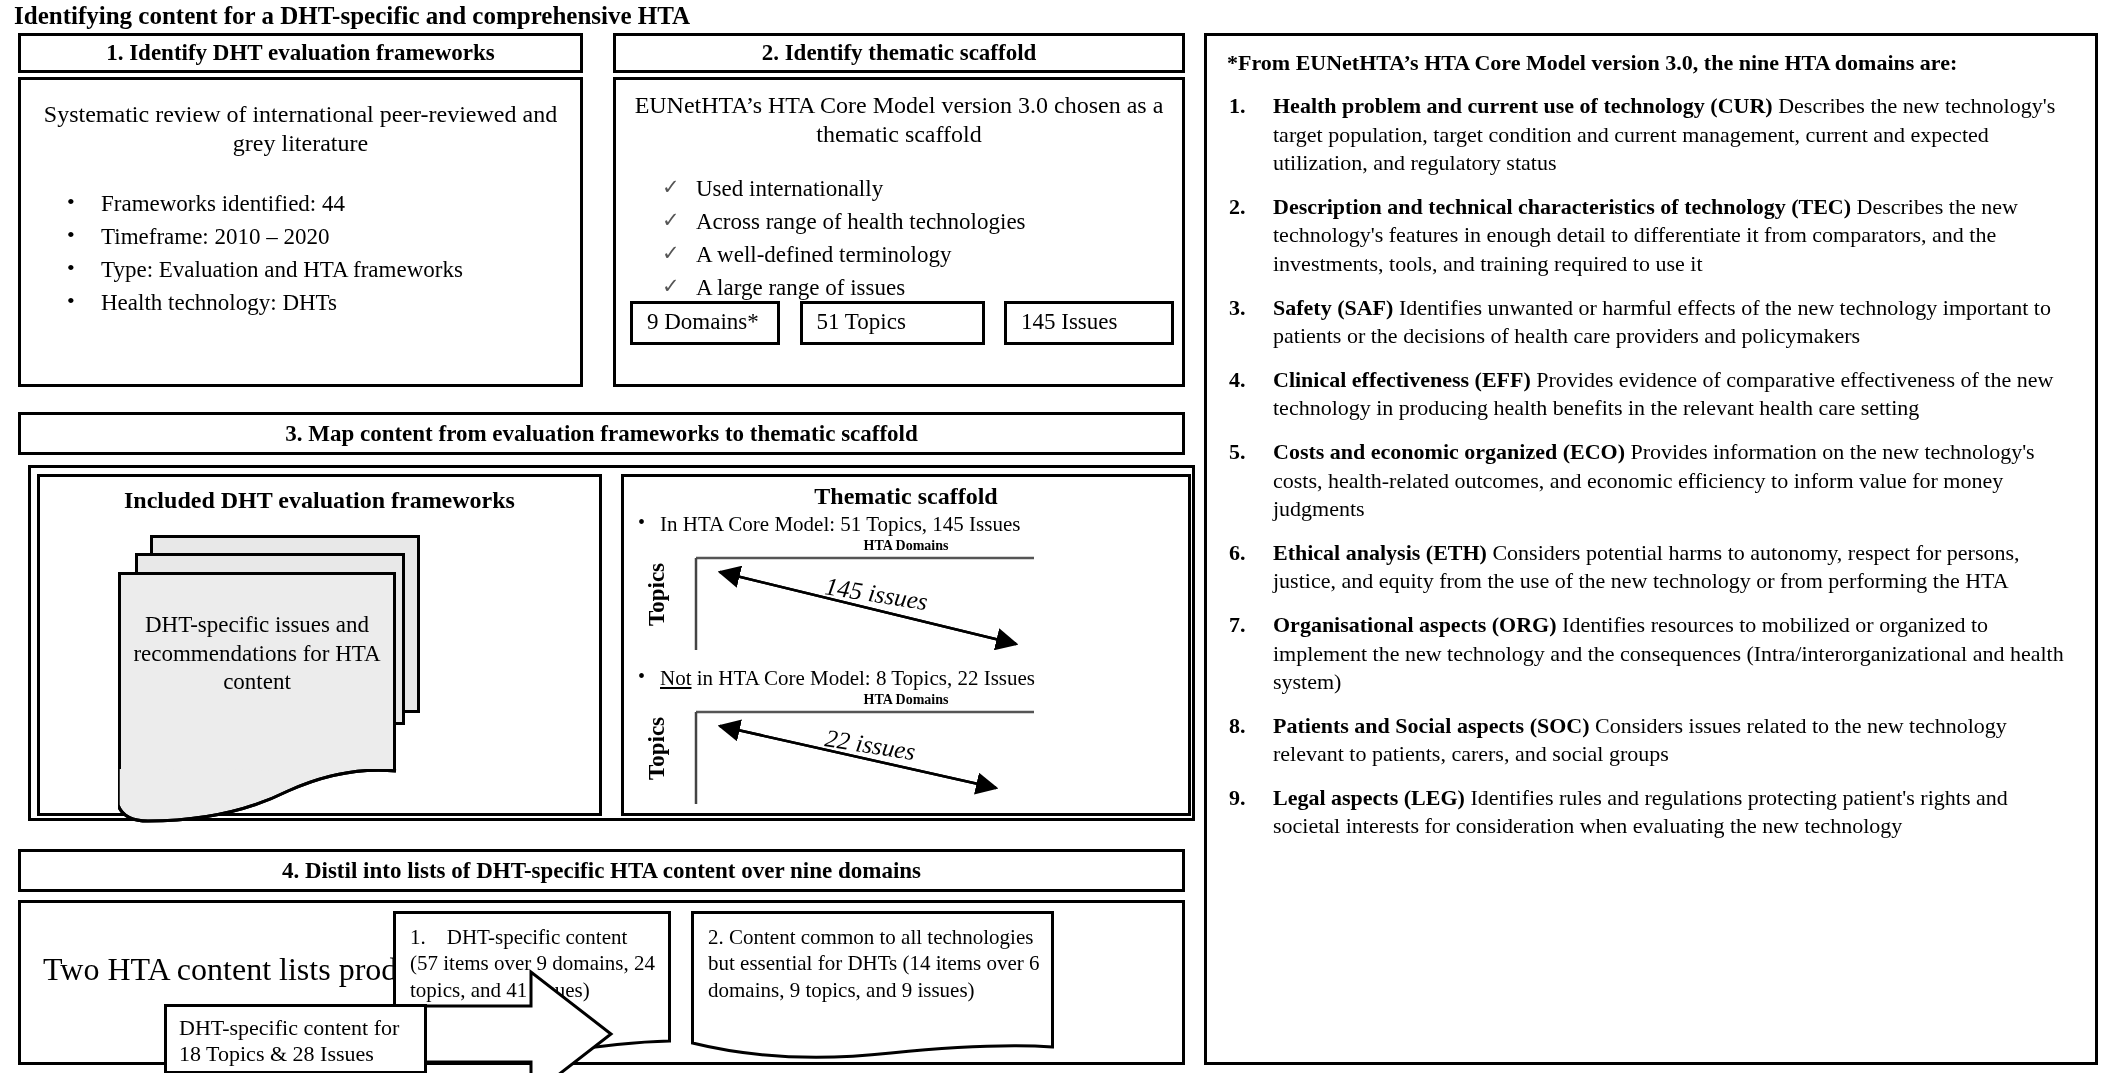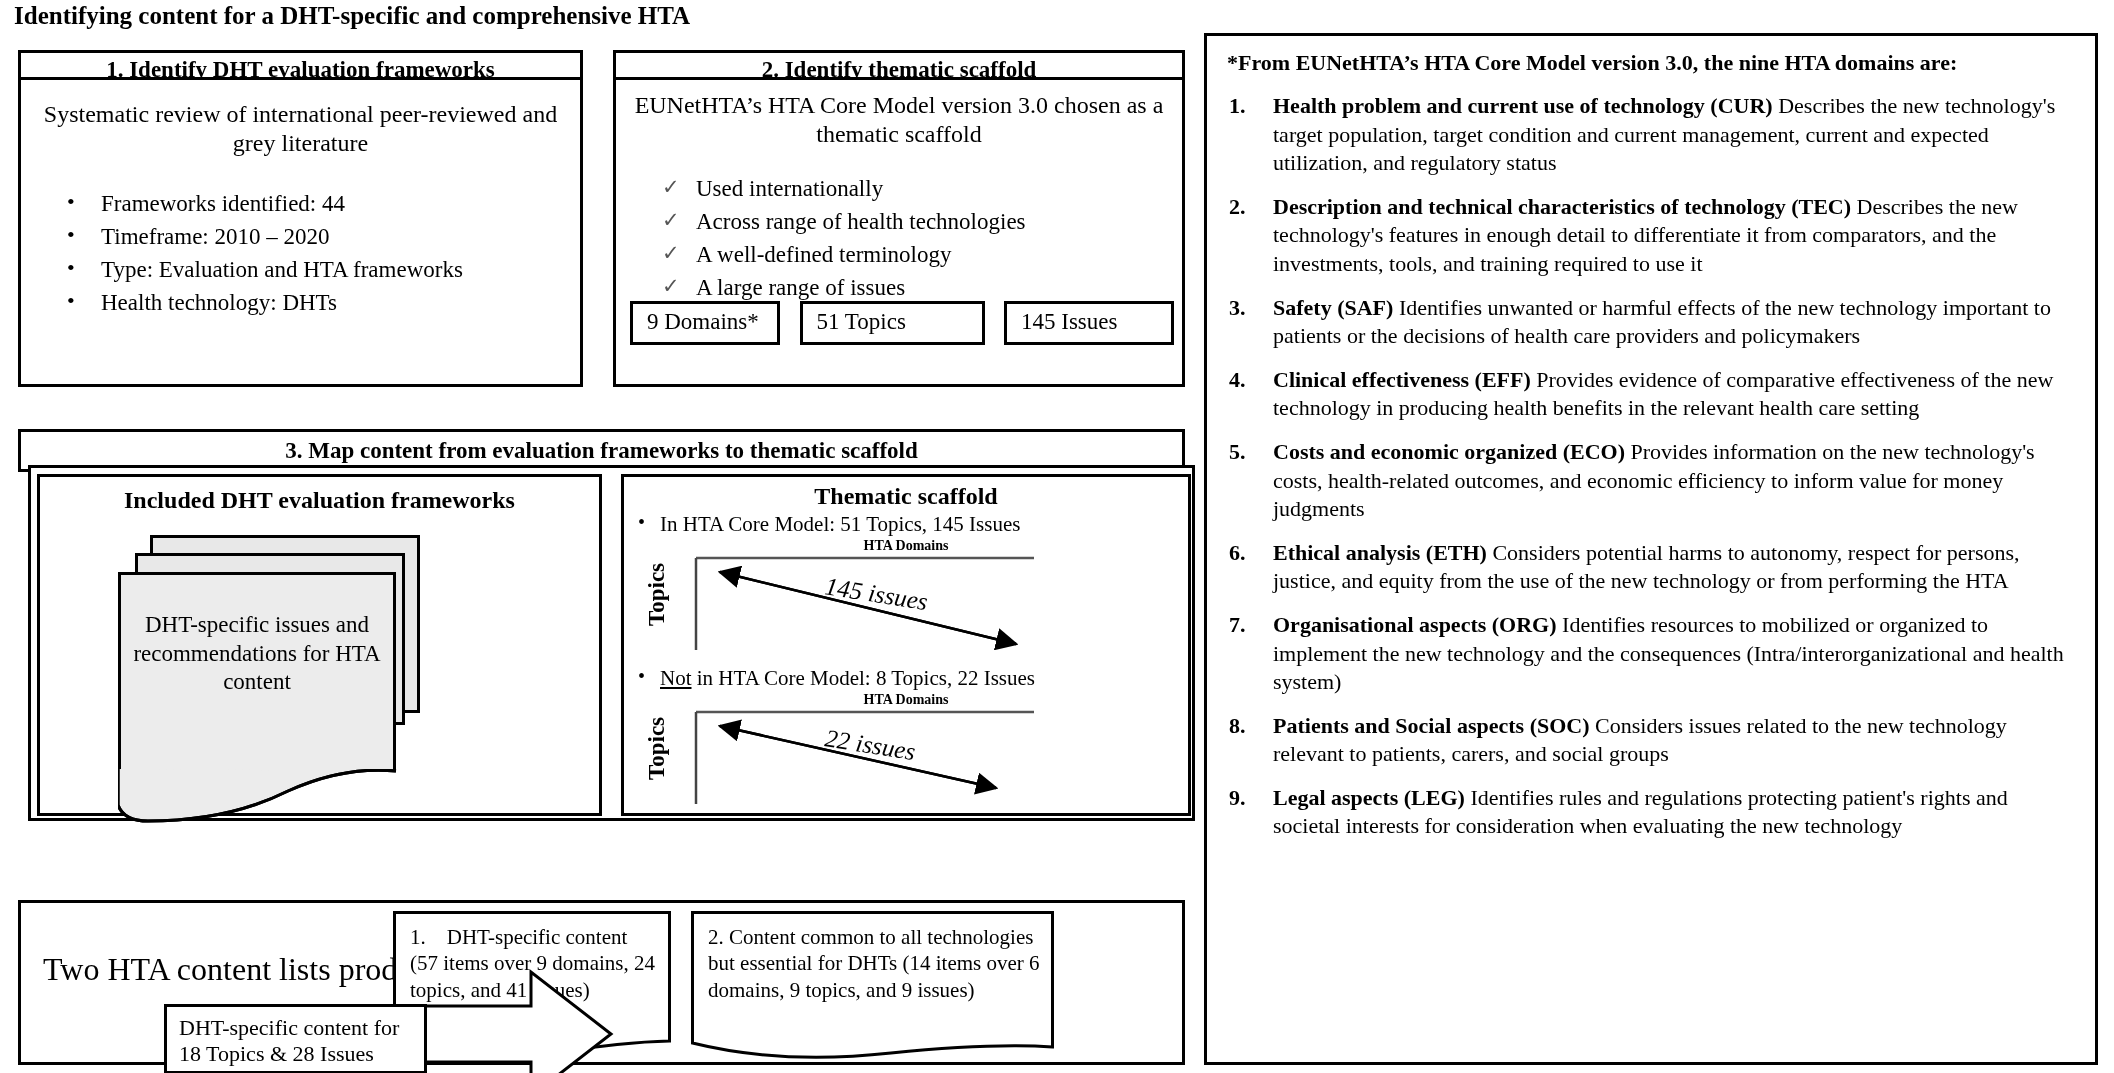--- a/index.html
+++ b/index.html
@@ -39,21 +39,20 @@
     background: #fff;
     box-sizing: border-box;
   }
   .hdr-box {
     display: flex;
     align-items: center;
     justify-content: center;
     font-weight: bold;
     font-size: 23px;
     text-align: center;
-    margin-top: 17px;
   }
 
   
   #step1-header { left: 18px;  top: 33px;  width: 565px;  height: 40px; }
   #step1-body   { left: 18px;  top: 77px;  width: 565px;  height: 310px; padding: 14px 0 0 0; }
   #step2-header { left: 613px; top: 33px;  width: 572px;  height: 40px; }
   #step2-body   { left: 613px; top: 77px;  width: 572px;  height: 310px; padding: 5px 0 0 0; }
 
   #step3-header { left: 18px;  top: 412px; width: 1167px; height: 43px; }
   #step3-body   { left: 28px;  top: 465px; width: 1167px; height: 356px; }
@@ -358,20 +357,23 @@
             <polygon points="0,0 9,4.5 0,9" fill="#000"></polygon>
           </marker>
         </defs>
         <line x1="96" y1="18" x2="372" y2="80" stroke="#000" stroke-width="2.5" marker-end="url(#ah2)"></line>
         <line x1="372" y1="80" x2="96" y2="18" stroke="#000" stroke-width="2.5" marker-end="url(#ah2b)"></line>
         <text x="200" y="38" font-family="Liberation Serif, serif" font-size="25" font-style="italic" transform="rotate(9 200 38)">22 issues</text>
       </svg>
     </div>
   </div>
 
+  <div class="box hdr-box" id="step4-header">
+    <span>4. Distil into lists of DHT-specific HTA content over nine domains</span>
+  </div>
   <div class="box" id="step4-body">
     <div id="two-lists-label">Two HTA content lists produced:</div>
 
     <div class="list-card" id="list-card-1">
       <span class="card-num">1.</span>
       &nbsp;&nbsp;&nbsp;<span>DHT-specific content</span><br>
       <span>(57 items over 9 domains, 24 topics, and 41 issues)</span>
     </div>
     <svg class="card-wave" id="card-wave-1" viewBox="0 0 278 38">
       <path d="M1.5,0 L1.5,22 Q70,40 160,26 Q230,15 276.5,14 L276.5,0" fill="#ffffff" stroke="#000" stroke-width="3"></path>

